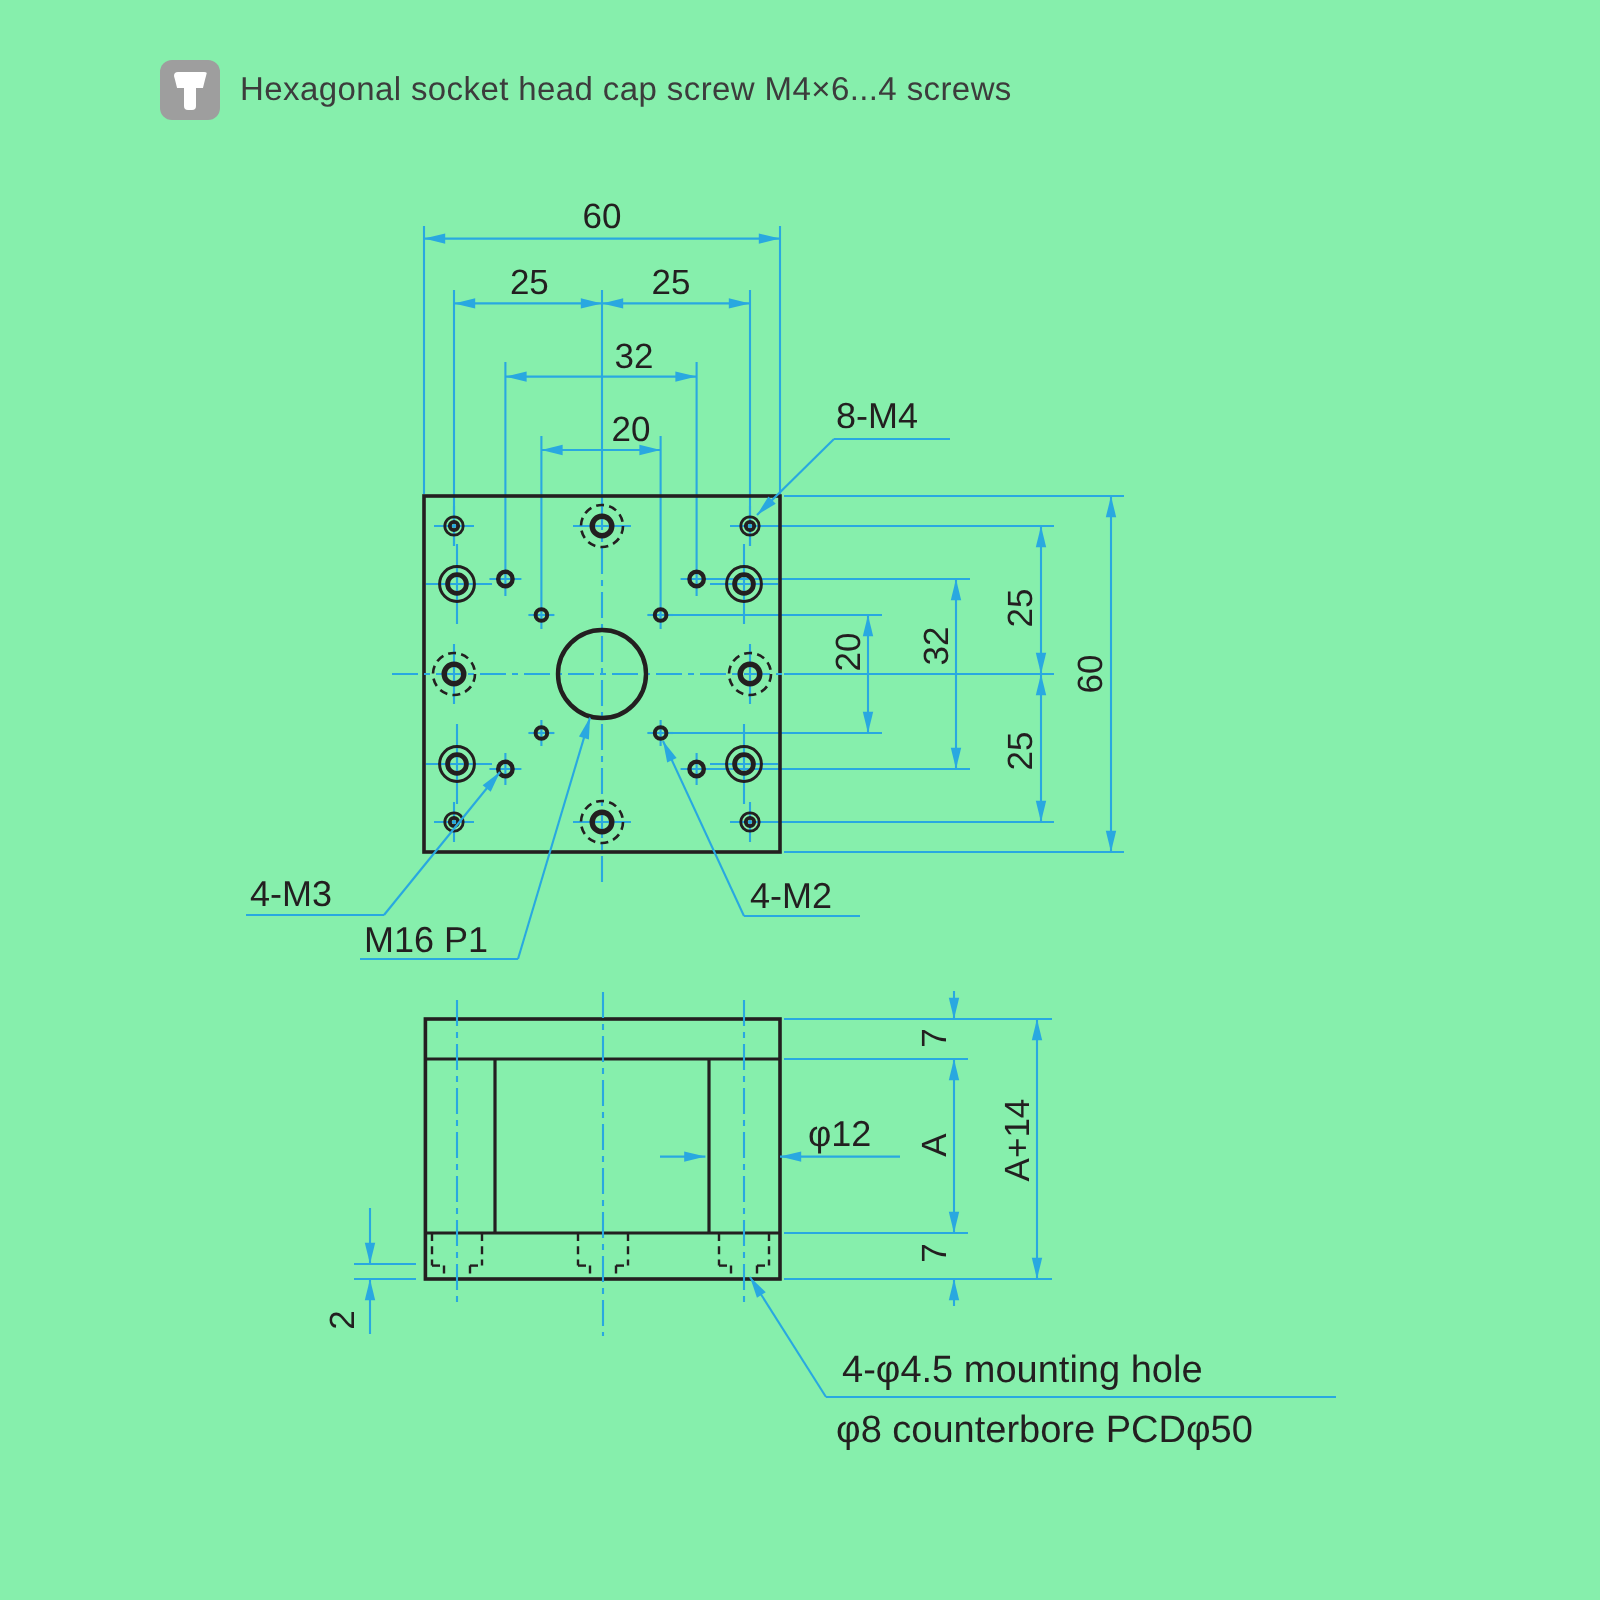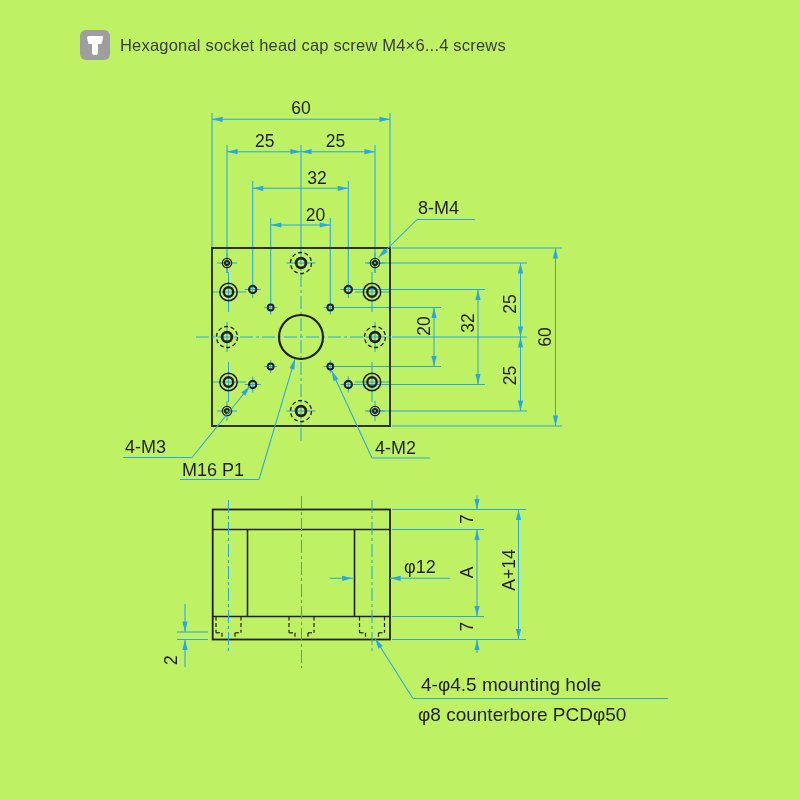--- a/index.html
+++ b/index.html
@@ -1,16 +1,16 @@
 <!DOCTYPE html>
 <html><head>
 <meta charset="utf-8">
 <style>
   html,body{margin:0;padding:0;background:#ffffff;}
-  #page{position:relative;width:800px;height:800px;background:#bef264;overflow:hidden;
+  #page{position:relative;width:800px;height:800px;background:#86efac;overflow:hidden;
         font-family:"Liberation Sans",sans-serif;}
   #hdr{position:absolute;left:80px;top:30px;display:flex;align-items:center;gap:10px;}
   #hdr .ico{width:30px;height:30px;border-radius:6px;background:#9e9e9e;position:relative;flex:0 0 auto;}
   #hdr .ico .head{position:absolute;left:6.5px;top:6px;width:17px;height:8px;background:#fff;border-radius:2px 2px 1px 1px;
         clip-path:polygon(0 0,100% 0,88% 100%,12% 100%);}
   #hdr .ico .shaft{position:absolute;left:12.2px;top:13.5px;width:5.8px;height:11.5px;background:#fff;border-radius:0 0 2px 2px;}
   #hdr .txt{font-size:16.5px;color:#3c3c3c;letter-spacing:0.2px;}
   svg{position:absolute;left:0;top:0;}
   .bk{stroke:#231f20;fill:none;}
   .cy{stroke:#29a8e0;fill:none;stroke-width:1.05px;}

